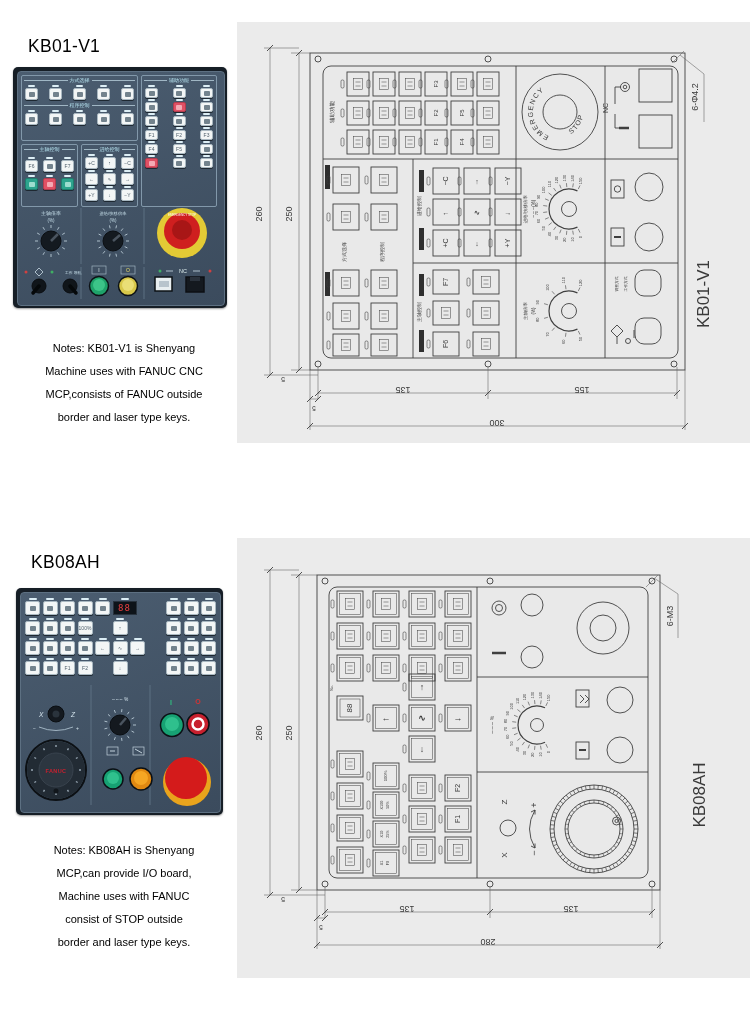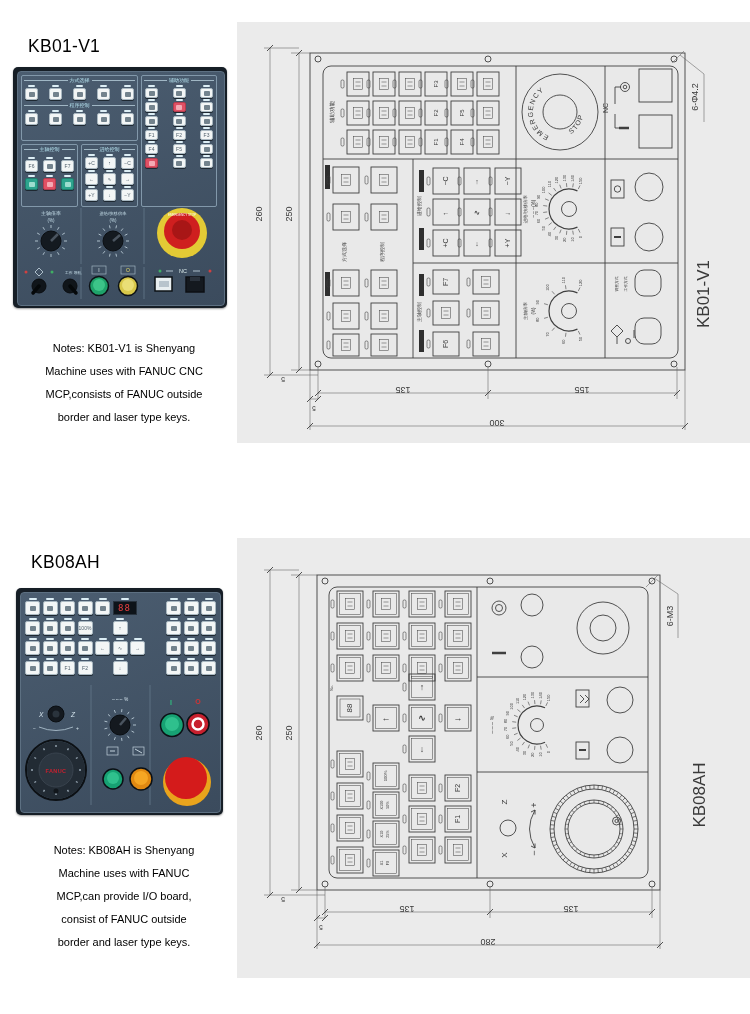--- a/index.html
+++ b/index.html
@@ -1084,23 +1084,23 @@
       <circle cx="177" cy="41" r="11" fill="#c8202e" stroke="#0b1015" stroke-width="1.5"></circle>
       <circle cx="177" cy="41" r="5.5" fill="none" stroke="#fff" stroke-width="2.5"></circle>
       <circle cx="166" cy="99" r="24" fill="#e9a41c"></circle>
       <circle cx="165" cy="95" r="21" fill="#d41b1b"></circle>
     </svg>
   </div>
 </div>
 
 <div class="notes n2">
   <div>Notes: KB08AH is Shenyang</div>
+  <div>MCP,can provide I/O board,</div>
   <div>Machine uses with FANUC</div>
-  <div>MCP,can provide I/O board,</div>
-  <div>consist of FANUC outside</div>
+  <div>consist of STOP outside</div>
   <div>border and laser type keys.</div>
 </div>
 
 <div class="drawbox d2">
 <svg class="dsvg" width="513" height="440" viewBox="0 0 513 440">
   <g fill="none" stroke="#3f3f3f" stroke-width=".9">
     <rect x="80" y="37" width="343" height="315" fill="#e9e9e9"></rect>
     <rect x="92" y="49" width="319" height="291" rx="8"></rect>
     <circle cx="88" cy="43" r="3" fill="#ebebeb"></circle>
     <circle cx="253" cy="43" r="3" fill="#ebebeb"></circle>

